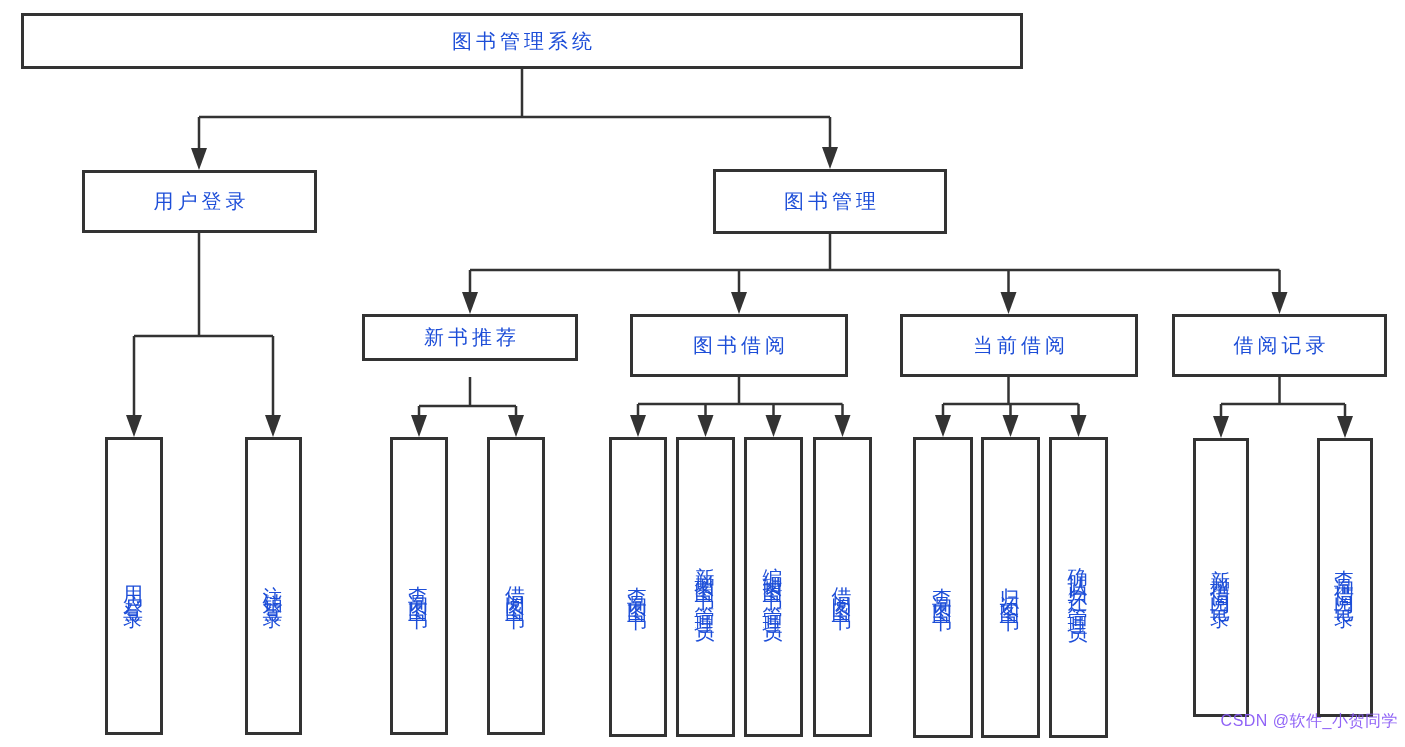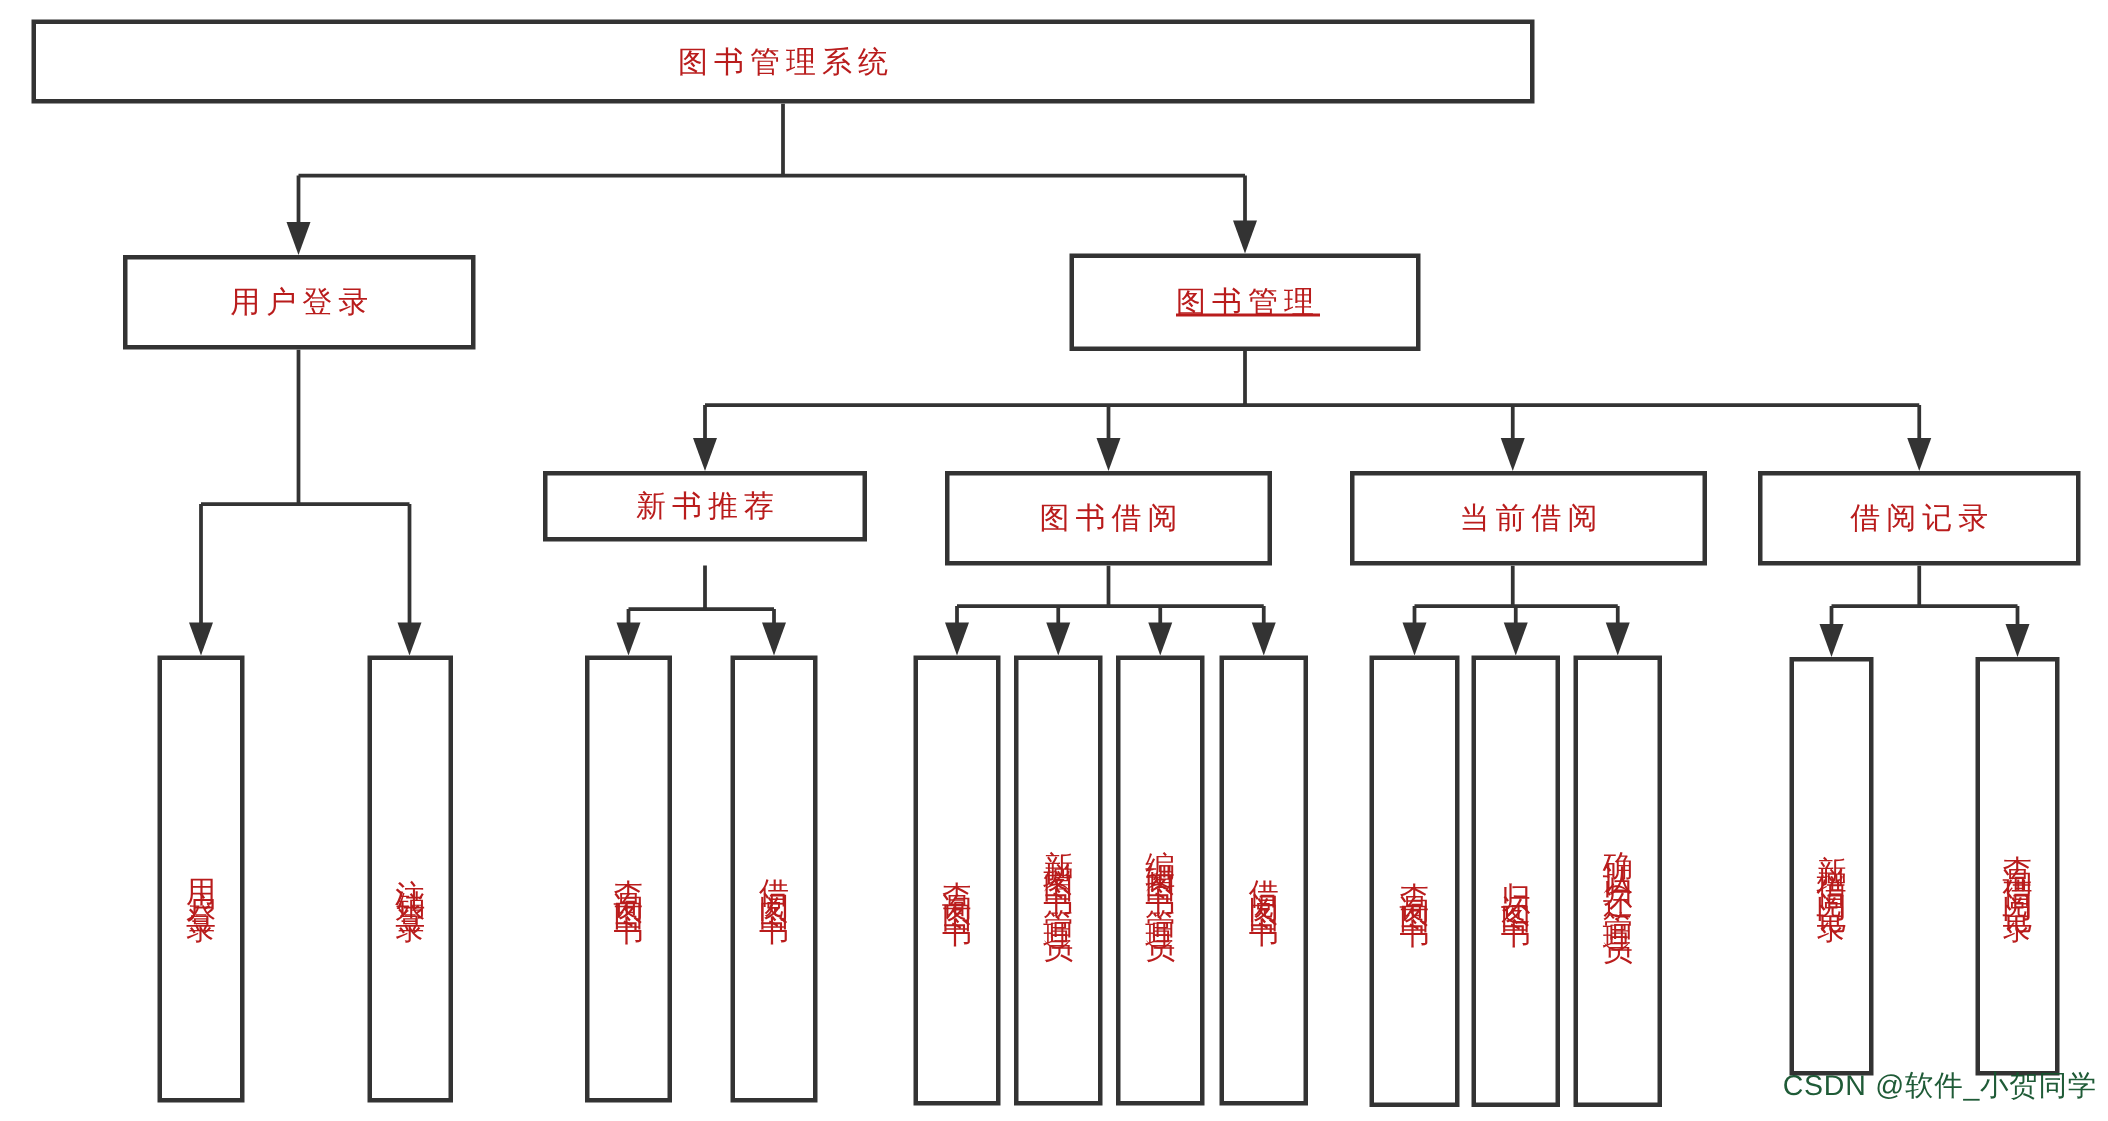--- a/index.html
+++ b/index.html
@@ -10,43 +10,43 @@
     background: #ffffff;
     font-family: "Liberation Sans", sans-serif;
     overflow: hidden;
   }
   #wires { position: absolute; left: 0; top: 0; width: 1405px; height: 747px; }
   .node {
     position: absolute;
     box-sizing: border-box;
     border: 3px solid #333333;
     background: #ffffff;
-    color: #b91c1c;
+    color: #1d4ed8;
     display: flex;
     align-items: center;
     justify-content: center;
     font-size: 20px;
     letter-spacing: 4px;
     text-indent: 4px; 
     white-space: nowrap;
   }
   .node.v {
     writing-mode: vertical-rl;
     text-orientation: mixed;
     letter-spacing: 8px;
     text-indent: 0;
     white-space: normal;
   }
   #watermark {
     position: absolute;
     left: 1183px;
     top: 711px;
     width: 215px;
-    font-size: 19px;
-    color: #14532d;
+    font-size: 16px;
+    color: #8b5cf6;
     letter-spacing: 0.5px;
     text-align: right;
     opacity: 0.95;
   }
 </style>
 </head>
 <body>
 
 <div id="canvas">
 
@@ -86,21 +86,21 @@
       <polygon points="1002.5,415 1018.5,415 1010.5,437"></polygon>
       <polygon points="1070.5,415 1086.5,415 1078.5,437"></polygon>
       <polygon points="1213,416 1229,416 1221,438"></polygon>
       <polygon points="1337,416 1353,416 1345,438"></polygon>
     </g>
   </svg>
 
   <div class="node" style="left:21px; top:13px; width:1002px; height:56px;">图书管理系统</div>
 
   <div class="node" style="left:82px; top:170px; width:235px; height:63px;">用户登录</div>
-  <div class="node" style="left:713px; top:169px; width:234px; height:65px;text-decoration:underline;">图书管理</div>
+  <div class="node" style="left:713px; top:169px; width:234px; height:65px;">图书管理</div>
 
   <div class="node" style="left:362px; top:314px; width:216px; height:47px;">新书推荐</div>
   <div class="node" style="left:630px; top:314px; width:218px; height:63px;">图书借阅</div>
   <div class="node" style="left:900px; top:314px; width:238px; height:63px;">当前借阅</div>
   <div class="node" style="left:1172px; top:314px; width:215px; height:63px;">借阅记录</div>
 
   <div class="node v" style="left:105px; top:437px; width:58px; height:298px;">用户登录</div>
   <div class="node v" style="left:245px; top:437px; width:57px; height:298px;">注销登录</div>
 
   <div class="node v" style="left:390px; top:437px; width:58px; height:298px;">查询图书</div>

